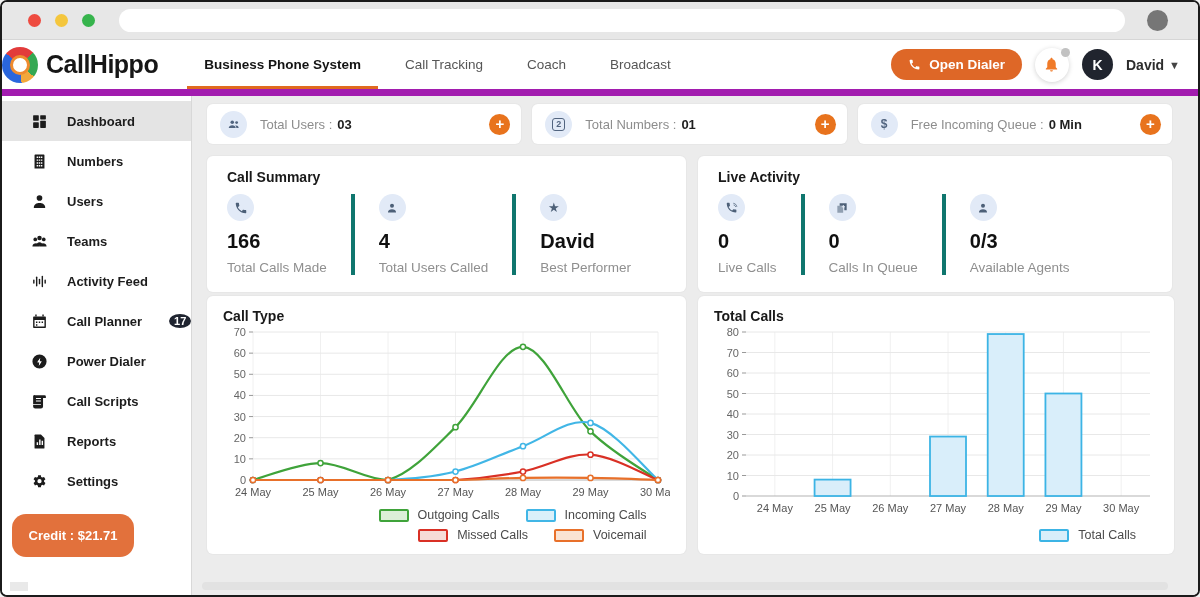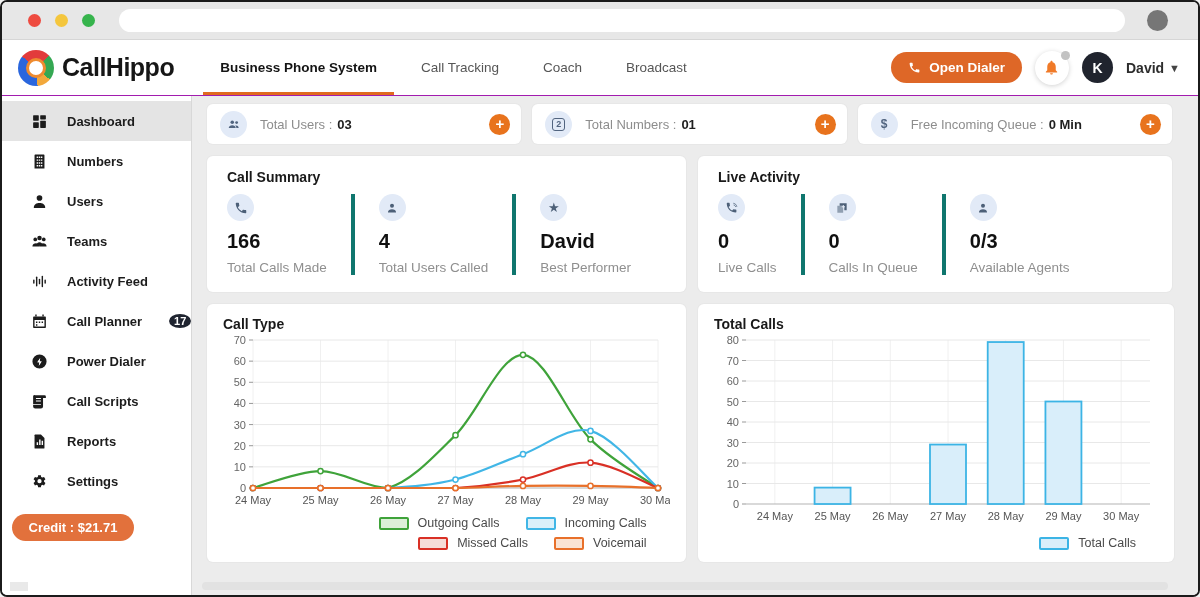--- a/index.html
+++ b/index.html
@@ -8,21 +8,21 @@
 
   
   .browser-bar{ height:38px; background:#e7e7e7; display:flex; align-items:center; padding:0 16px; border-bottom:1px solid #d6d6d6;}
   .traffic{ display:flex; gap:14px; margin-left:10px;}
   .dot{ width:13px; height:13px; border-radius:50%;}
   .dot.red{background:#ee4b40;} .dot.yellow{background:#f4c63d;} .dot.green{background:#36b44c;}
   .url-pill{ flex:1; height:23px; background:#fff; border-radius:12px; margin:0 22px 0 24px; }
   .profile-dot{ width:21px; height:21px; border-radius:50%; background:#767676; margin-right:14px;}
 
   
-  .header{ height:56px; background:#fff; display:flex; align-items:center; padding-left:16px; border-bottom:1px solid #a21caf; position:relative; z-index:2;}
+  .header{ height:56px; background:#fff; display:flex; align-items:center; padding-left:0; border-bottom:7px solid #a21caf; position:relative; z-index:2;}
   .logo{ display:flex; align-items:center; gap:8px; }
   .logo-mark{ width:36px; height:36px; border-radius:50%; background:conic-gradient(from -50deg,#e23b3b 0 95deg,#35a853 95deg 180deg,#f2a83b 180deg 225deg,#2a66dd 225deg 360deg); position:relative;}
   .logo-mark::after{ content:''; position:absolute; inset:8px; background:#fff; border-radius:50%; border:3px solid #ef8b2f;}
   .brand{ font-size:25px; font-weight:800; color:#161616; letter-spacing:-0.5px;}
   .nav{ display:flex; align-items:center; gap:44px; margin-left:46px; height:100%;}
   .nav-item{ font-size:13.5px; color:#565656; height:100%; display:flex; align-items:center; position:relative; cursor:pointer; white-space:nowrap;}
   .nav-item.active{ color:#141414; font-weight:700;}
   .nav-item.active::after{ content:''; position:absolute; left:-17px; right:-17px; bottom:0; height:3px; background:#e06a1f;}
   .header-right{ margin-left:auto; display:flex; align-items:center; gap:13px; padding-right:18px;}
   .open-dialer{ background:#de6727; border:none; color:#fff; font-weight:700; font-size:13.5px; height:31px; border-radius:16px; padding:0 17px; display:flex; align-items:center; gap:8px; cursor:pointer; font-family:inherit;}
@@ -33,37 +33,37 @@
   .caret{ font-size:11px; color:#444;}
 
   
   .app-body{ display:flex; height:499px; }
   .sidebar{ width:190px; background:#fff; border-right:1px solid #d8d8d8; padding-top:5px; position:relative; flex:none;}
   .side-item{ height:40px; display:flex; align-items:center; padding-left:29px; gap:19px; font-size:13px; font-weight:600; color:#1c1c1c; cursor:pointer; white-space:nowrap;}
   .side-item.active{ background:#e4e4e4; }
   .side-ic{ width:17px; height:17px; flex:none; display:flex; align-items:center; justify-content:center; color:#1c1c1c; font-size:16px;}
   .side-ic svg{ width:17px; height:17px; fill:#1c1c1c;}
   .side-badge{ margin-left:8px; min-width:22px; height:14px; border-radius:50%; background:#1f2430; color:#fff; font-size:11px; font-weight:700; display:flex; align-items:center; justify-content:center;}
-  .credit-pill{ margin:13px 0 0 10px; width:122px; height:27px; border-radius:14px; background:#e2713c; color:#fff; font-size:13px; font-weight:700; display:flex; align-items:center; justify-content:center; cursor:pointer;}
+  .credit-pill{ margin:13px 0 0 10px; width:122px; height:43px; border-radius:14px; background:#e2713c; color:#fff; font-size:13px; font-weight:700; display:flex; align-items:center; justify-content:center; cursor:pointer;}
   .scroll-corner{ position:absolute; left:8px; bottom:4px; width:18px; height:9px; background:#e9e9e9;}
 
   .main{ flex:1; background:#ececec; padding:8px 26px 0 15px; position:relative; overflow:hidden;}
 
   
   .stats-row{ display:flex; gap:11px; margin-bottom:12px;}
   .stat-card{ flex:1; background:#fff; border-radius:6px; height:40px; display:flex; align-items:center; padding:0 11px 0 13px; box-shadow:0 0 0 1px #e7e7e7;}
   .stat-ic{ width:27px; height:27px; border-radius:50%; background:#e2eaf7; color:#51647f; display:flex; align-items:center; justify-content:center; flex:none; font-size:12px; font-weight:700;}
   .stat-ic svg{ width:14px; height:14px; fill:#51647f;}
   .numbox{ width:13px; height:13px; border:1.6px solid #51647f; border-radius:3px; font-size:9px; font-weight:700; color:#51647f; display:flex; align-items:center; justify-content:center;}
   .stat-label{ font-size:13px; color:#8d8d8d; margin-left:13px;}
   .stat-value{ font-size:13px; font-weight:700; color:#1e1e1e; margin-left:5px;}
   .plus-btn{ margin-left:auto; width:21px; height:21px; border-radius:50%; background:#e8731d; border:none; color:#fff; font-size:15px; font-weight:700; line-height:1; display:flex; align-items:center; justify-content:center; cursor:pointer; padding-bottom:2px; font-family:inherit;}
 
   
-  .summary-row{ display:flex; gap:12px; margin-bottom:12px;}
+  .summary-row{ display:flex; gap:12px; margin-bottom:4px;}
   .panel{ background:#fff; border-radius:6px; height:136px; box-shadow:0 0 0 1px #e7e7e7; padding:13px 20px 0;}
   .panel.call-summary{ width:479px; flex:none;}
   .panel.live-activity{ flex:1;}
   .panel-title{ font-size:14px; font-weight:700; color:#191919;}
   .panel-cols{ display:flex; margin-top:9px;}
   .sum-col{ padding-right:24px; margin-right:24px; border-right:4px solid #0f766e;}
   .sum-col:last-child{ border-right:none;}
   .col-ic{ width:27px; height:27px; border-radius:50%; background:#e2eaf7; display:flex; align-items:center; justify-content:center; color:#4d6078; font-size:13px;}
   .col-ic svg{ width:14px; height:14px; fill:#4d6078;}
   .col-value{ font-size:20px; font-weight:800; color:#101010; margin-top:9px;}

